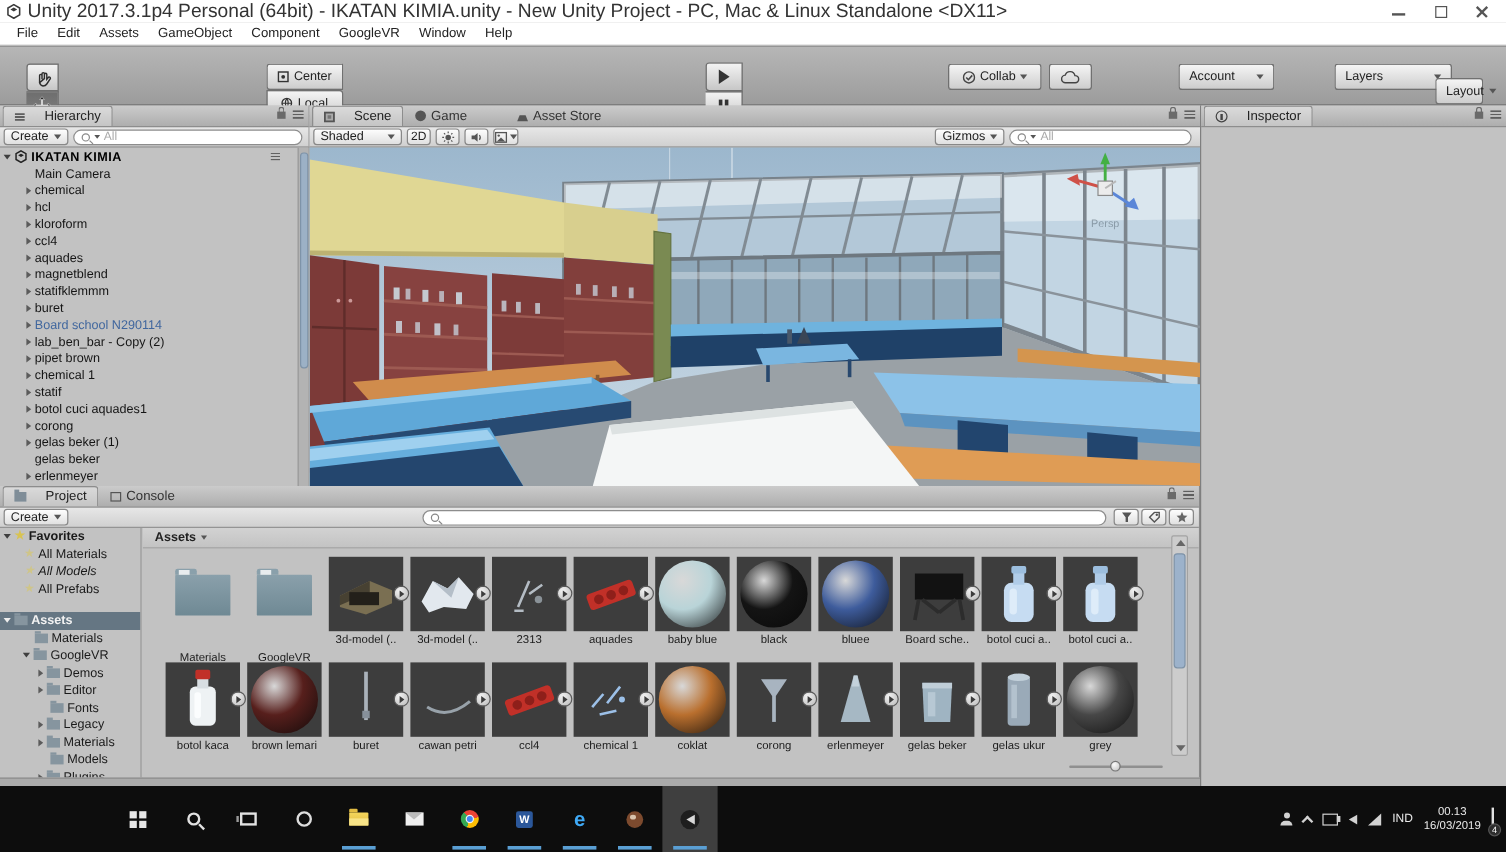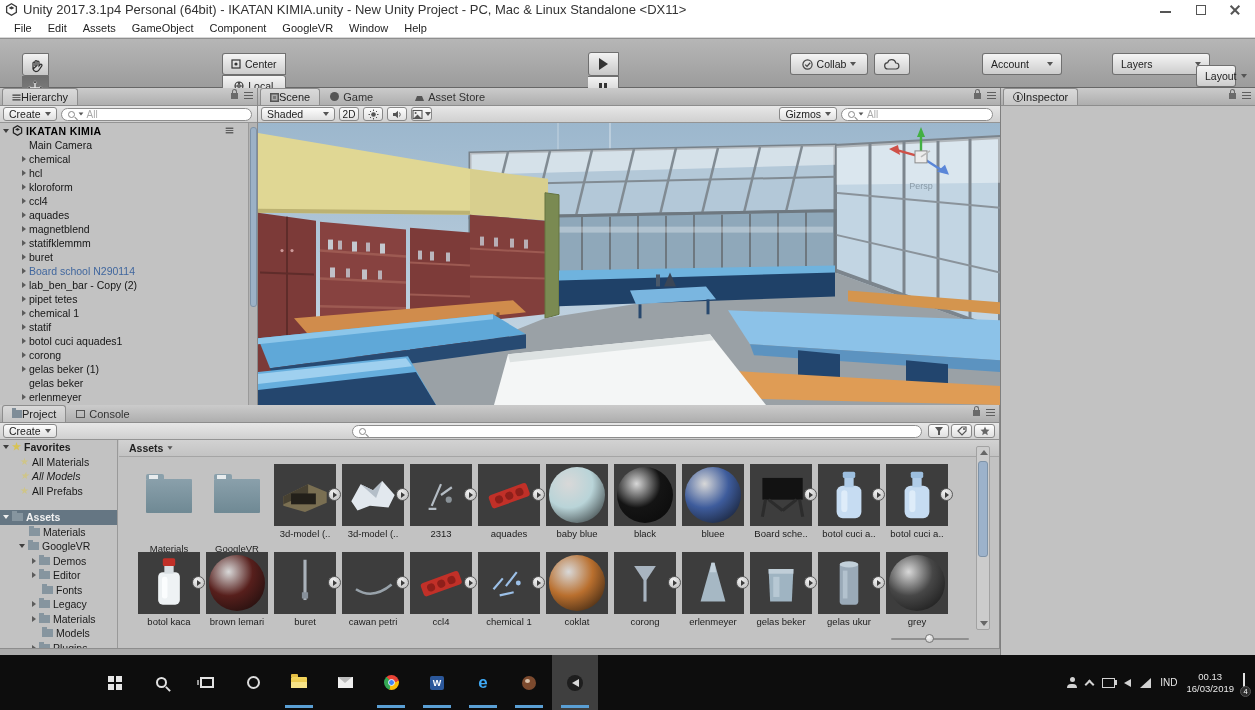--- a/index.html
+++ b/index.html
@@ -3,21 +3,21 @@
 <meta charset="utf-8">
 <style>
   html,body{margin:0;padding:0;width:1255px;height:710px;overflow:hidden;
     font-family:"Liberation Sans",sans-serif;background:#a2a2a2;position:relative;
     -webkit-font-smoothing:antialiased;}
   *{box-sizing:border-box;}
   .abs{position:absolute;}
 
   
   #titlebar{top:0;left:0;width:1255px;height:19px;background:#ffffff;display:flex;
-    align-items:center;padding-left:5px;font-size:13px;color:#333;}
+    align-items:center;padding-left:5px;font-size:16px;color:#333;}
   #titlebar .ulogo{width:13px;height:13px;margin-right:5px;flex:none;}
   #wincontrols{margin-left:auto;display:flex;gap:24px;padding-right:14px;align-items:center;}
   .wc{width:11px;height:11px;position:relative;cursor:default;}
   .wc-min::after{content:'';position:absolute;left:0;right:0;bottom:2px;height:1.6px;background:#555;}
   .wc-max::after{content:'';position:absolute;left:1px;top:1px;width:8px;height:8px;border:1.4px solid #555;}
   .wc-close::before,.wc-close::after{content:'';position:absolute;left:-1px;top:5px;width:12px;height:1.6px;background:#555;}
   .wc-close::before{transform:rotate(45deg);} .wc-close::after{transform:rotate(-45deg);}
   #menubar{top:19px;left:0;width:1255px;height:19px;background:#fff;border-bottom:1px solid #d8d8d8;
     display:flex;align-items:center;gap:0;padding-left:6px;font-size:11px;color:#222;}
   .menu-item{padding:0 8px;}
@@ -49,21 +49,21 @@
   #account-btn{left:982px;top:14px;width:80px;border-radius:3px;}
   #layers-btn{left:1112px;top:14px;width:98px;border-radius:3px;}
   #layout-btn{left:1196px;top:26px;width:40px;border-radius:3px;}
   .ddspread{justify-content:space-between;}
 
   
   .panel{background:#c2c2c2;}
   .phead{height:18px;background:linear-gradient(#cbcbcb,#aeaeae);border-bottom:1px solid #8d8d8d;
     position:relative;display:flex;align-items:flex-end;font-size:11px;color:#222;}
   .ptab{height:17px;background:linear-gradient(#dadada,#c5c5c5);border:1px solid #8d8d8d;border-bottom:none;
-    border-radius:3px 3px 0 0;display:flex;align-items:center;gap:0;padding:0 9px;margin-left:2px;}
+    border-radius:3px 3px 0 0;display:flex;align-items:center;gap:16px;padding:0 9px;margin-left:2px;}
   .flattab{height:17px;display:flex;align-items:center;gap:4px;padding:0 10px;color:#333;}
   .headicons{position:absolute;right:4px;top:4px;display:flex;gap:6px;align-items:center;}
   .mini-lock{width:7px;height:6px;background:#6a6a6a;position:relative;display:inline-block;}
   .mini-lock::before{content:'';position:absolute;left:1px;top:-4px;width:3px;height:4px;border:1.4px solid #6a6a6a;border-bottom:none;border-radius:3px 3px 0 0;}
   .mini-menu{width:9px;height:7px;background:linear-gradient(#5f5f5f 0 1.4px,transparent 1.4px 2.8px,#5f5f5f 2.8px 4.2px,transparent 4.2px 5.6px,#5f5f5f 5.6px 7px);display:inline-block;}
   .subbar{height:17px;background:linear-gradient(#e7e7e7,#d0d0d0);border-bottom:1px solid #949494;
     display:flex;align-items:center;font-size:10.5px;color:#222;padding:0 3px;gap:4px;}
   .ddl{background:linear-gradient(#fdfdfd,#e0e0e0);border:1px solid #888;border-radius:3px;height:14px;
     display:inline-flex;align-items:center;gap:4px;padding:0 5px;font-size:10.5px;color:#222;flex:none;}
   .sqbtn{background:linear-gradient(#fdfdfd,#e0e0e0);border:1px solid #888;border-radius:3px;height:14px;
@@ -390,21 +390,21 @@
       <div class="h-row">
         <span class="tri-r"></span>
         <span class="h-label prefab">Board school N290114</span>
       </div>
       <div class="h-row">
         <span class="tri-r"></span>
         <span class="h-label">lab_ben_bar - Copy (2)</span>
       </div>
       <div class="h-row">
         <span class="tri-r"></span>
-        <span class="h-label">pipet tetes</span>
+        <span class="h-label">pipet brown</span>
       </div>
       <div class="h-row">
         <span class="tri-r"></span>
         <span class="h-label">chemical 1</span>
       </div>
       <div class="h-row">
         <span class="tri-r"></span>
         <span class="h-label">statif</span>
       </div>
       <div class="h-row">

